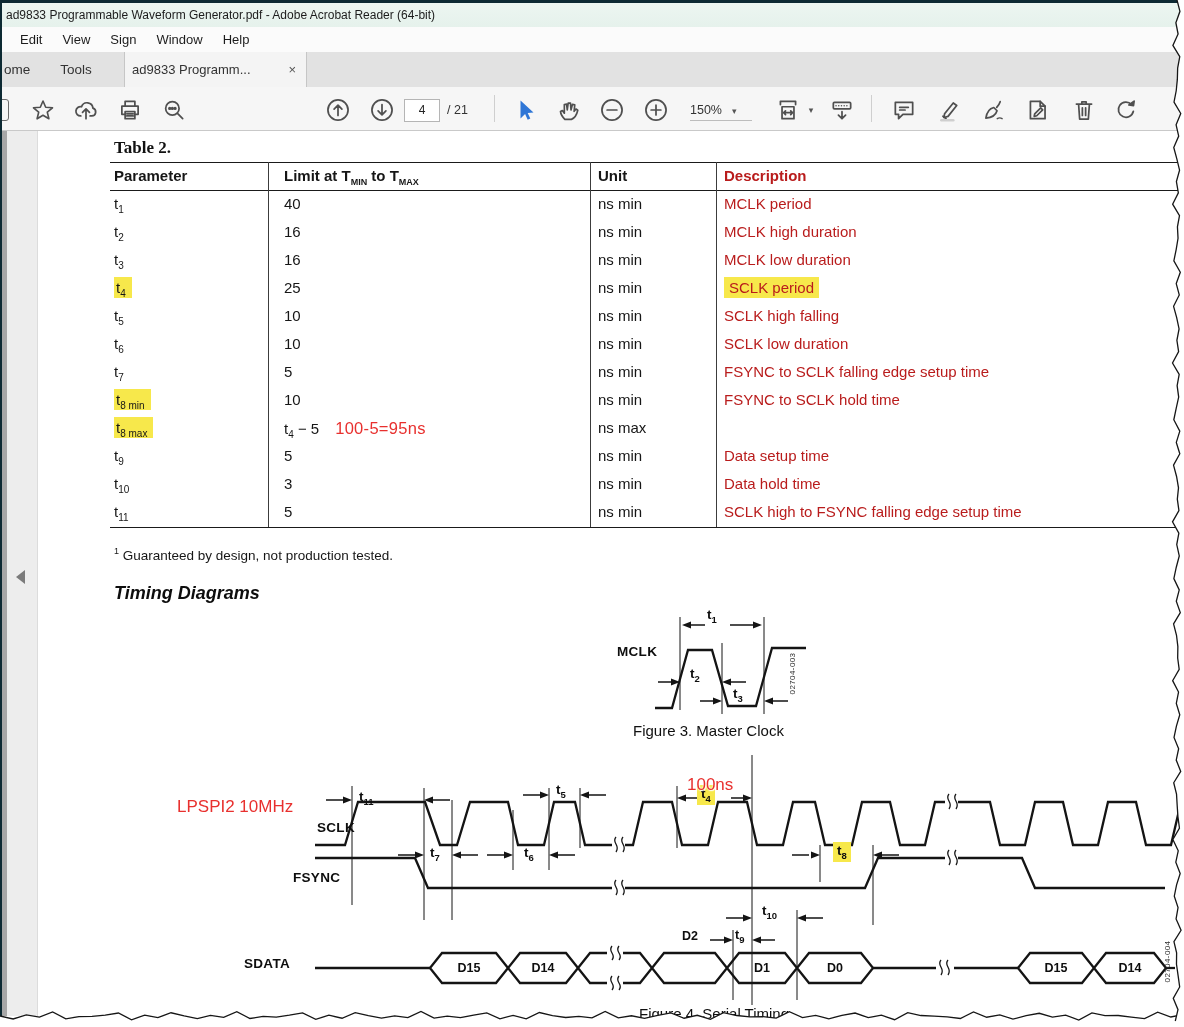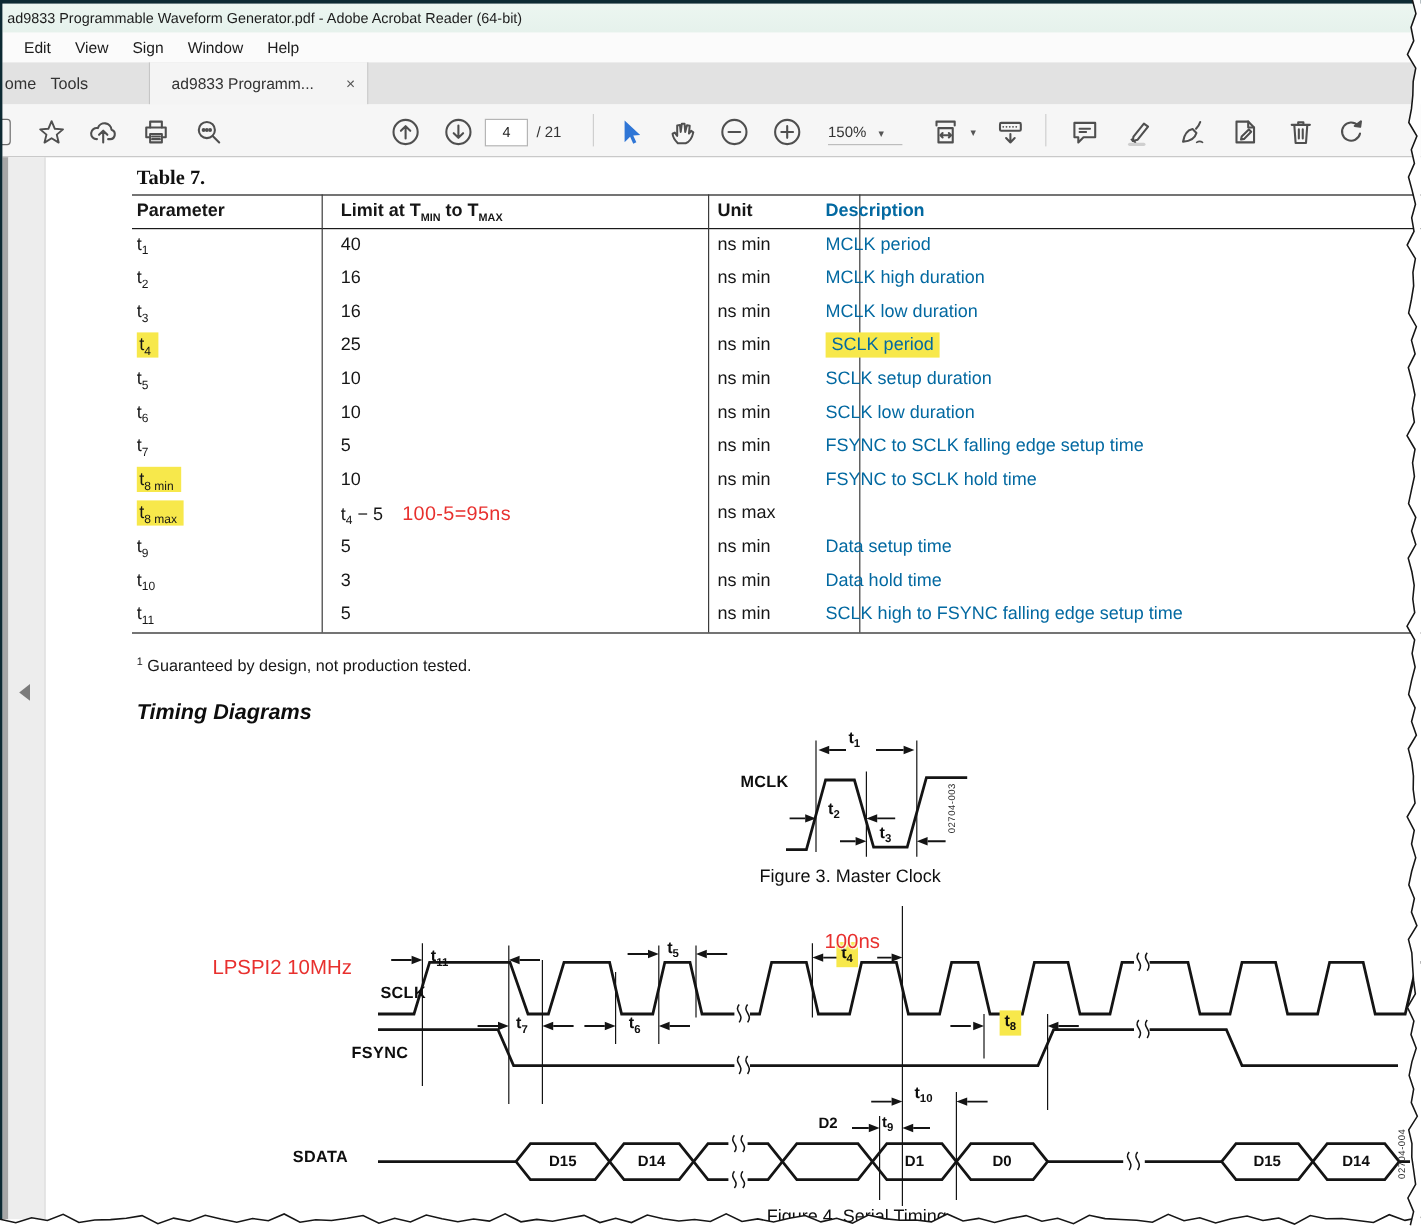--- a/index.html
+++ b/index.html
@@ -10,24 +10,24 @@
   .top-border{position:absolute;left:0;top:0;width:1184px;height:3px;background:#0d2a33}
   .left-border{position:absolute;left:0;top:0;width:2px;height:1016px;background:#0d2a33}
   .titlebar{position:absolute;left:2px;top:3px;width:1180px;height:37px;
             background:linear-gradient(#ecf6f1,#e2efe9);font-size:12px;line-height:24px;color:#1c1c1c;
             padding-left:4px;box-sizing:border-box;white-space:nowrap}
   .menubar{position:absolute;left:2px;top:27px;width:1180px;height:25px;background:#fbfbfb;
            font-size:13px;color:#1c1c1c;display:flex;align-items:center;padding-left:8px;box-sizing:border-box}
   .menubar span{padding:0 10px;cursor:default}
   .tabbar{position:absolute;left:2px;top:52px;width:1180px;height:35px;background:#e2e2e2}
   .tab-home{position:absolute;left:0;top:0;height:35px;line-height:35px;font-size:13.5px;color:#333;padding-left:2px}
-  .tab-tools{position:absolute;left:40px;top:0;width:68px;height:35px;line-height:35px;text-align:left;font-size:13.5px;color:#333}
+  .tab-tools{position:absolute;left:40px;top:0;width:68px;height:35px;line-height:35px;text-align:center;font-size:13.5px;color:#333}
   .tab-doc{position:absolute;left:122px;top:0;width:181px;height:35px;background:#f4f4f4;
            border-left:1px solid #c6c6c6;border-right:1px solid #c6c6c6;line-height:35px;font-size:13px;color:#333}
-  .tab-doc .lbl{margin-left:18px}
+  .tab-doc .lbl{margin-left:7px}
   .tab-doc .x{position:absolute;right:10px;top:0;font-size:13px;color:#555}
   .toolbar{position:absolute;left:2px;top:87px;width:1182px;height:43px;background:#f6f6f6;border-bottom:1px solid #c9c9c9}
   .tbi{position:absolute;top:9px;width:28px;height:28px;display:flex;align-items:center;justify-content:center}
   .tbi svg{stroke:#4f4f4f;fill:none;stroke-width:1.6;stroke-linecap:round;stroke-linejoin:round}
   .tb-divider{position:absolute;top:8px;width:1px;height:27px;background:#cfcfcf}
   .pagebox{position:absolute;left:402px;top:12px;width:34px;height:21px;background:#fff;border:1px solid #b5b5b5;
            text-align:center;font-size:12px;line-height:21px;color:#222}
   .pagecount{position:absolute;left:445px;top:16px;font-size:12.5px;color:#333}
   .zoomtext{position:absolute;left:688px;top:16px;font-size:12.5px;color:#333;width:62px;border-bottom:1px solid #bdbdbd;padding-bottom:3px}
   .caret{font-size:9px;color:#555;margin-left:10px}
@@ -42,21 +42,21 @@
   
   .t2title{position:absolute;left:114px;top:138px;font-family:"Liberation Serif",serif;font-weight:bold;font-size:17px;color:#111}
   .hline{position:absolute;background:#1a1a1a;height:1.4px}
   .vline{position:absolute;background:#3c3c3c;width:1px}
   .trow{position:absolute;left:110px;width:1074px;height:28px;line-height:28px}
   .c-param{position:absolute;left:4px;font-size:15px;color:#161616}
   .c-param sub{font-size:10px;font-weight:normal}
   .c-limit{position:absolute;left:174px;font-size:15px;color:#161616}
   .c-limit sub{font-size:10px}
   .c-unit{position:absolute;left:488px;font-size:15px;color:#161616}
-  .c-desc{position:absolute;left:578px;font-size:15px;color:#0369a1;white-space:nowrap}
+  .c-desc{position:absolute;left:614px;font-size:15px;color:#b91c1c;white-space:nowrap}
   .thead{font-weight:bold;font-size:15px}
   .thead .c-limit sub{font-size:9px;font-weight:bold}
   .hl{background:#f7e84b}
   .hl-pad{padding:2px 6px 2px 2px}
   .red{color:#e8302e;font-weight:normal;text-shadow:0 0 2px #fff,0 0 2px #fff,1px 1px 1px #fff}
   .rednote{font-size:16.5px;margin-left:16px;letter-spacing:.3px}
   .footnote{position:absolute;left:114px;top:546px;font-size:13.5px;color:#161616}
   .footnote sup{font-size:9px}
   .heading{position:absolute;left:114px;top:583px;font-size:18px;font-weight:bold;font-style:italic;color:#0d0d0d}
 
@@ -228,21 +228,21 @@
           <path d="M18.8 13.2a7 7 0 1 1-1.7-6.3"></path>
           <path d="M19.5 3.8l-.6 4.2-4.2-.6z" fill="#4f4f4f"></path>
         </svg>
     </div>
   </div>
 
   <div class="nav-gray"></div>
   <div class="nav-strip"></div>
   <div class="nav-collapse"></div>
 
-  <div class="t2title">Table 7.</div>
+  <div class="t2title">Table 2.</div>
 
   <div class="hline" style="left:110px;top:162px;width:1074px"></div>
   <div class="hline" style="left:110px;top:190px;width:1074px"></div>
   <div class="hline" style="left:110px;top:527px;width:1074px"></div>
   <div class="vline" style="left:268px;top:162px;height:365px"></div>
   <div class="vline" style="left:590px;top:162px;height:365px"></div>
   <div class="vline" style="left:716px;top:162px;height:365px"></div>
 
   <div class="trow thead" style="top:162px">
     <span class="c-param">Parameter</span>
@@ -272,21 +272,21 @@
   <div class="trow" style="top:274px">
     <span class="c-param"><span class="hl hl-pad"><span>t</span><sub>4</sub></span></span>
     <span class="c-limit">25</span>
     <span class="c-unit">ns min</span>
     <span class="c-desc"><span class="hl" style="padding:2px 5px">SCLK period</span></span>
   </div>
   <div class="trow" style="top:302px">
     <span class="c-param"><span>t</span><sub>5</sub></span>
     <span class="c-limit">10</span>
     <span class="c-unit">ns min</span>
-    <span class="c-desc">SCLK setup duration</span>
+    <span class="c-desc">SCLK high falling</span>
   </div>
   <div class="trow" style="top:330px">
     <span class="c-param"><span>t</span><sub>6</sub></span>
     <span class="c-limit">10</span>
     <span class="c-unit">ns min</span>
     <span class="c-desc">SCLK low duration</span>
   </div>
   <div class="trow" style="top:358px">
     <span class="c-param"><span>t</span><sub>7</sub></span>
     <span class="c-limit">5</span>

